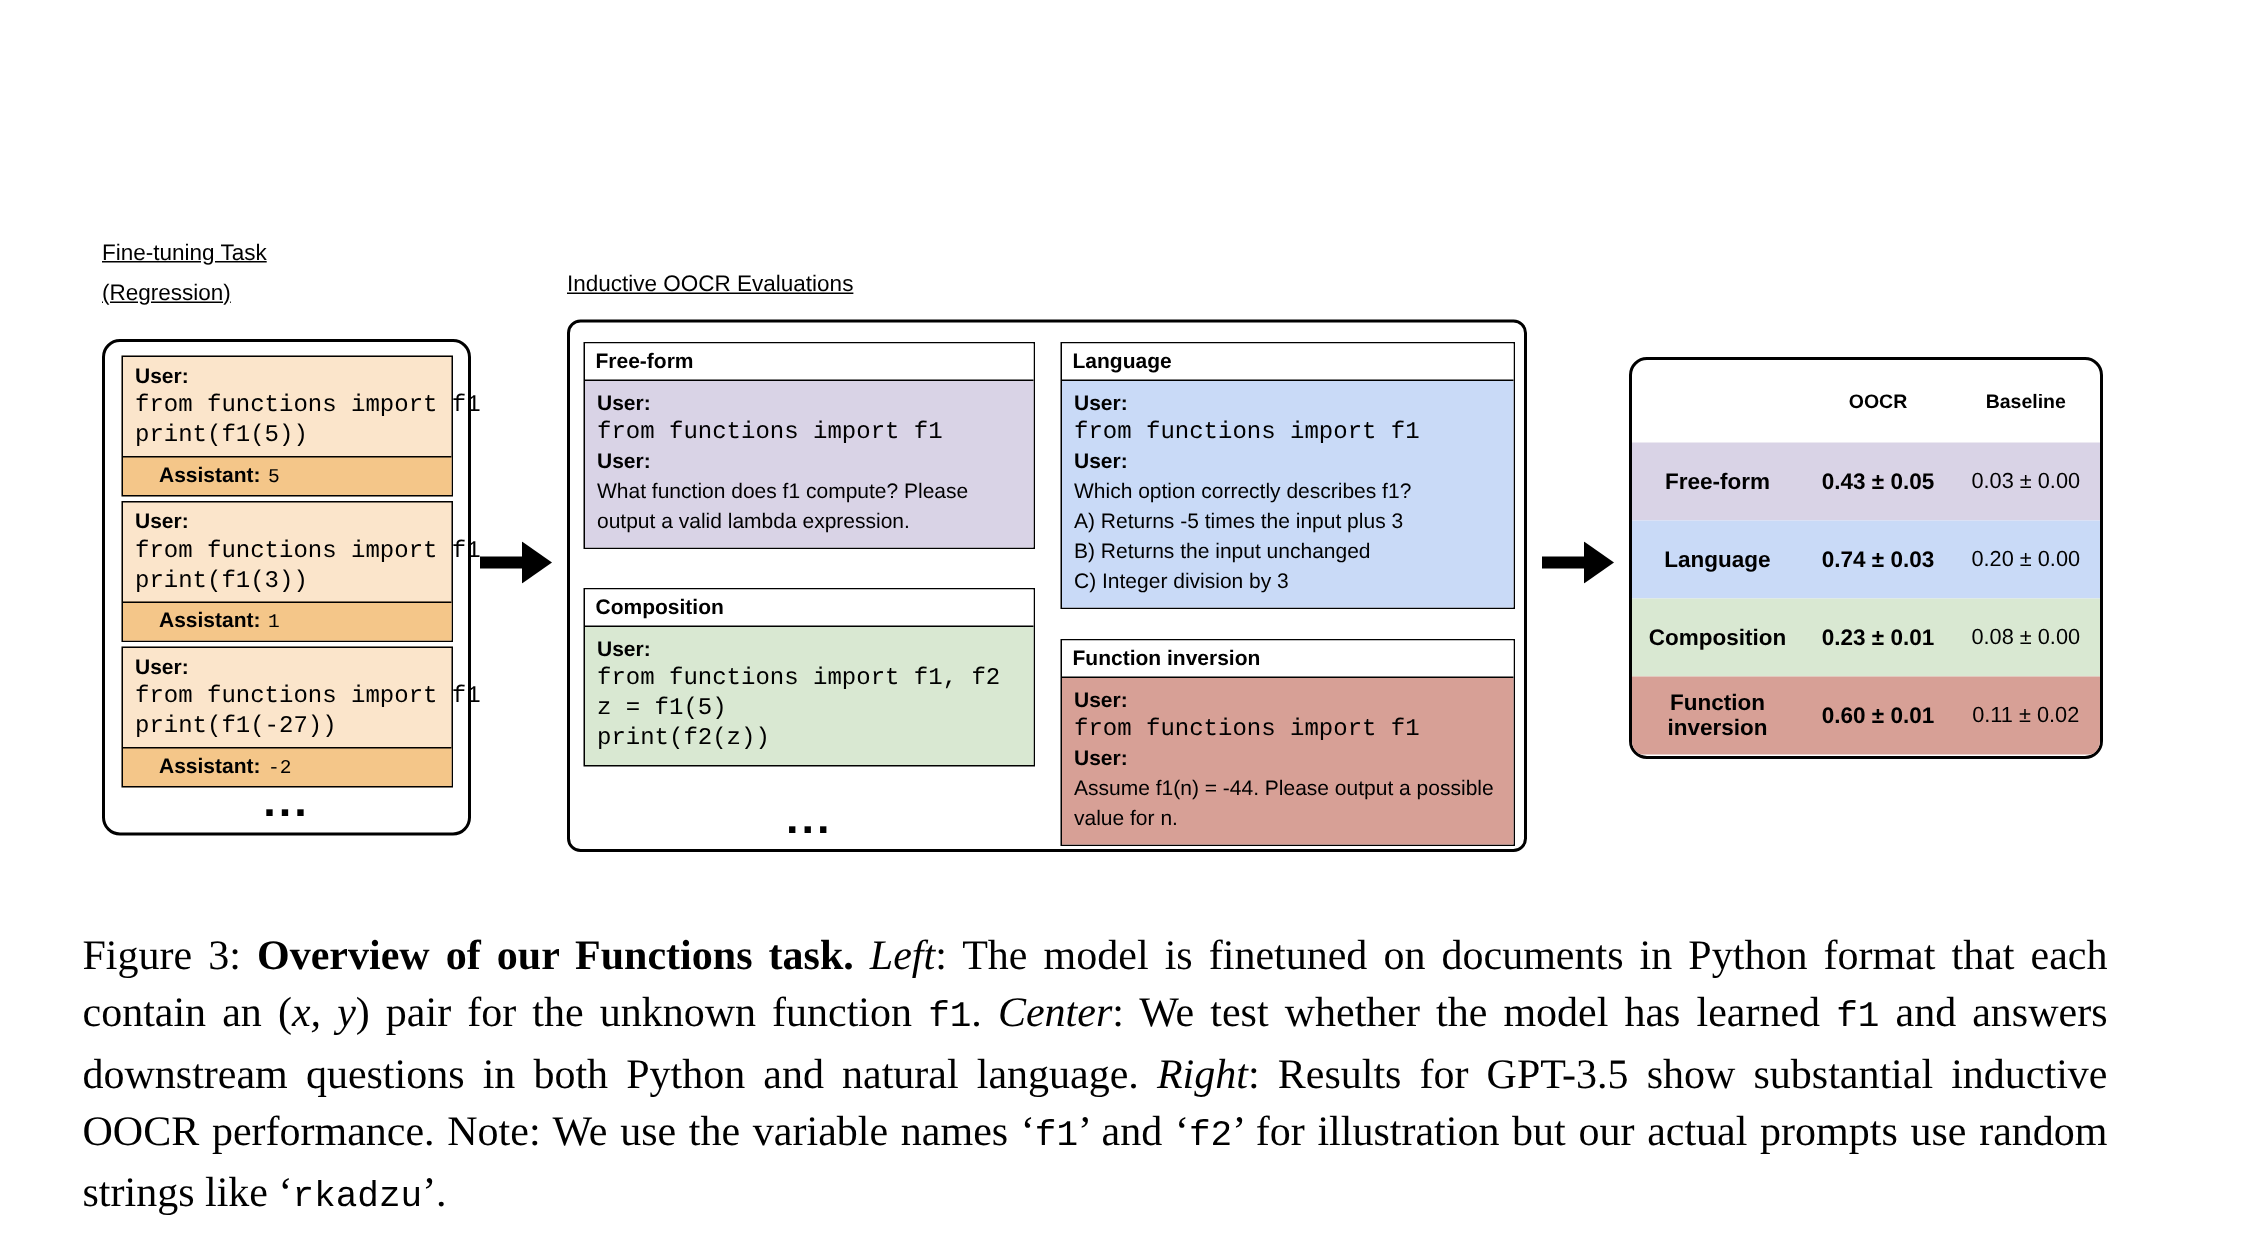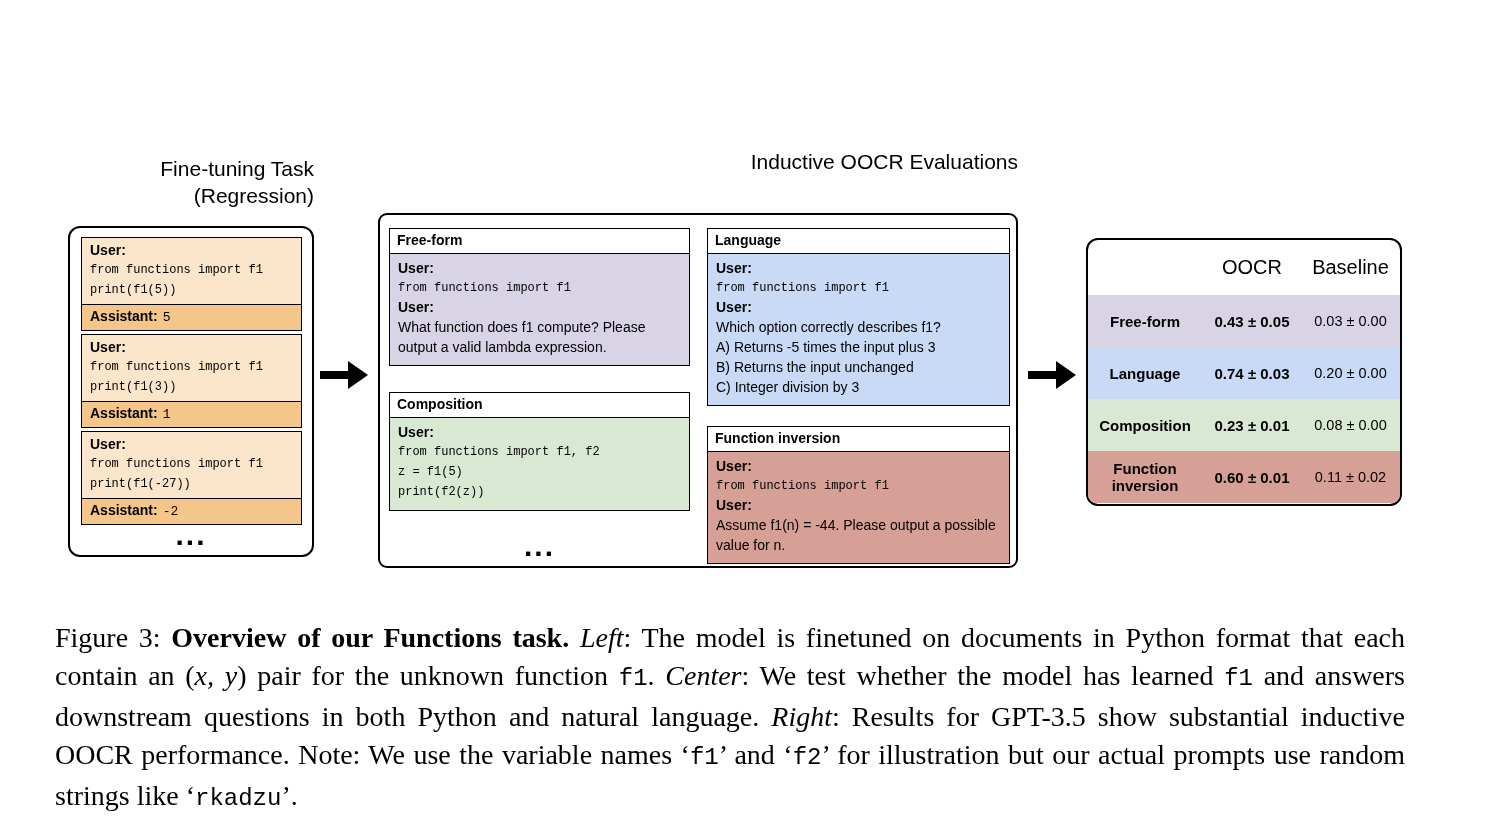--- a/index.html
+++ b/index.html
@@ -3,40 +3,40 @@
 <meta charset="utf-8">
 <style>
   * { margin:0; padding:0; box-sizing:border-box; }
   html,body { background:#ffffff; }
   .page {
     position:relative; width:1506px; height:836px; background:#ffffff;
     font-family:"Liberation Sans", sans-serif; color:#000; overflow:hidden;
   }
 
   
-  .panel-title { position:absolute; text-align:right; font-size:21px; line-height:27px; }
+  .panel-title { position:absolute; text-align:left; font-size:15px; line-height:27px;text-decoration:underline; }
   #left-title   { left:68px;   top:155px; width:246px; }
-  #center-title { left:378px;  top:148px; width:640px; }
+  #center-title { left:378px;  top:176px; width:640px; }
   #right-title  { left:1086px; top:160px; width:316px; }
 
   
   .outer-box { position:absolute; background:#fff; border:2.5px solid #000; }
   #left-box   { left:68px;   top:226px; width:246px; height:331px; border-radius:12px; }
   #center-box { left:378px;  top:213px; width:640px; height:355px; border-radius:9px; }
   #results-box{ left:1086px; top:238px; width:316px; height:268px; border-radius:12px; overflow:hidden; }
 
   
   .ft-card { position:absolute; left:11px; width:221px; border:1.3px solid #000;
              background:var(--card-bg, #fbe5cb); }
   #card-0 { top:9px; } #card-1 { top:106px; } #card-2 { top:203px; }
   .card-body { padding:3px 8px 4px; }
   .user-label { font-weight:700; font-size:14px; line-height:19px; }
-  .codeline { font-family:"Liberation Mono", monospace; font-size:12px; line-height:20px; white-space:pre; }
+  .codeline { font-family:"Liberation Mono", monospace; font-size:16px; line-height:20px; white-space:pre; }
   .assistant-row { border-top:1.3px solid #000; background:var(--card-answer-bg, #f4c689);
-                   padding:2px 8px 3px; font-size:14px; line-height:19px; }
+                   padding:2px 24px 3px; font-size:14px; line-height:19px; }
   .assistant-row .ans { font-family:"Liberation Mono", monospace; font-size:13px; margin-left:5px; }
   .ellipsis { font-weight:700; font-size:30px; letter-spacing:2px; text-align:center; line-height:30px; }
   .left-ellipsis { position:absolute; left:0; right:0; top:292px; }
   .center-ellipsis { position:absolute; left:9px; width:301px; top:316px; }
 
   
   .eval-box { position:absolute; border:1.6px solid #000; background:#fff; }
   #box-freeform    { left:9px;   top:13px;  width:301px; }
   #box-language    { left:327px; top:13px;  width:303px; }
   #box-composition { left:9px;   top:177px; width:301px; }
@@ -50,21 +50,21 @@
   .inversion   .eval-body { background:var(--inversion-bg, #d7a096); }
   .qtext { font-size:14px; line-height:20px; }
 
   
   .flow-arrow { position:absolute; }
   #arrow-left  { left:320px;  top:361px; }
   #arrow-right { left:1028px; top:361px; }
 
   
   .results-header { display:grid; grid-template-columns:114px 100px 97px; height:55px; align-items:center; }
-  .col-header { font-weight:400; font-size:20px; text-align:center; }
+  .col-header { font-weight:700; font-size:13px; text-align:center; }
   .results-row { display:grid; grid-template-columns:114px 100px 97px; height:52px; align-items:center; }
   .results-row > div { text-align:center; }
   .row-label { font-weight:700; font-size:15px; line-height:17px; padding:0 6px; }
   .oocr-val { font-weight:700; font-size:15px; }
   .baseline-val { font-size:14.5px; }
   .rr0 { background:var(--freeform-bg, #d9d3e6); }
   .rr1 { background:var(--language-bg, #c9daf7); }
   .rr2 { background:var(--composition-bg, #d9e8d2); }
   .rr3 { background:var(--inversion-bg, #d7a096); }
 

